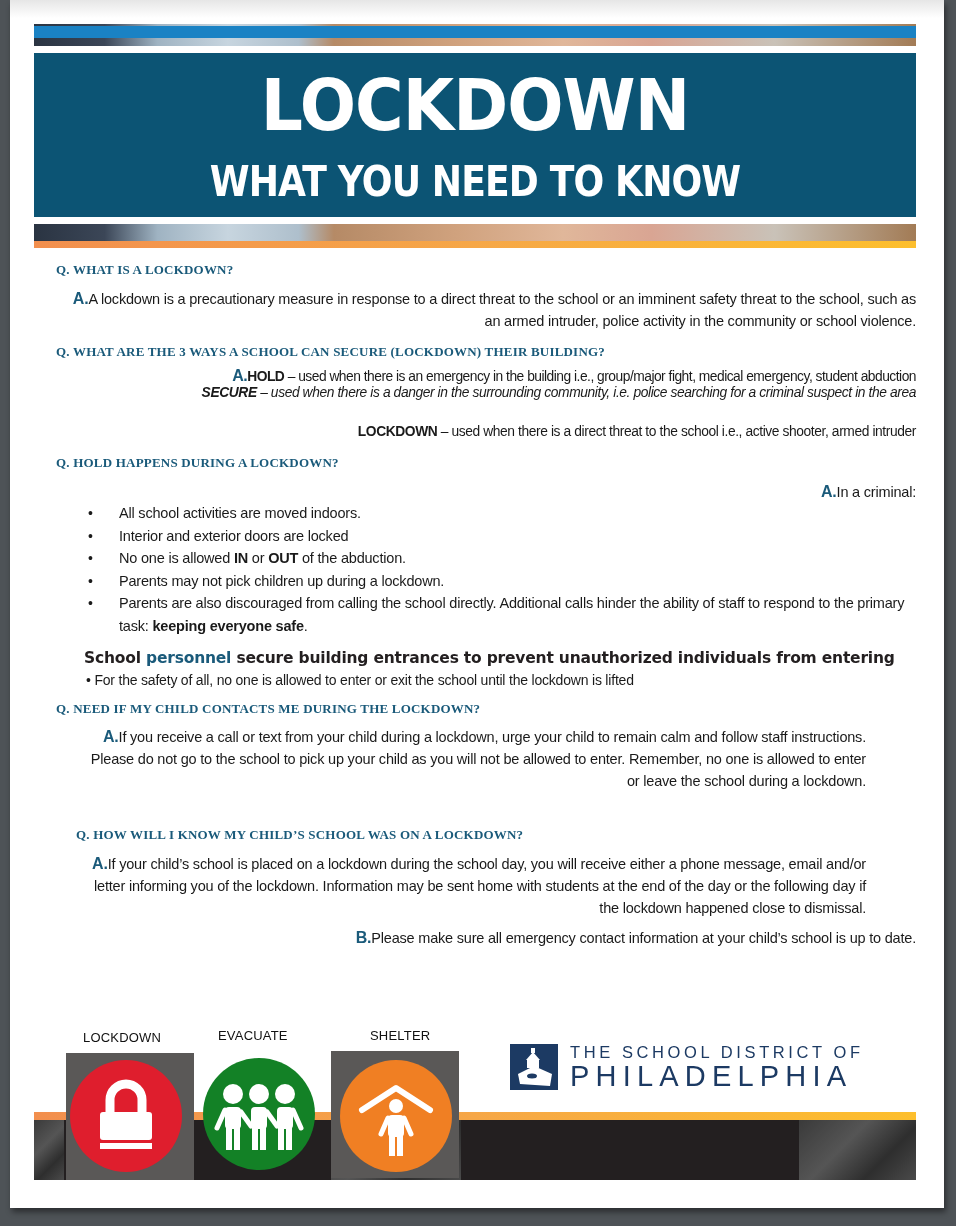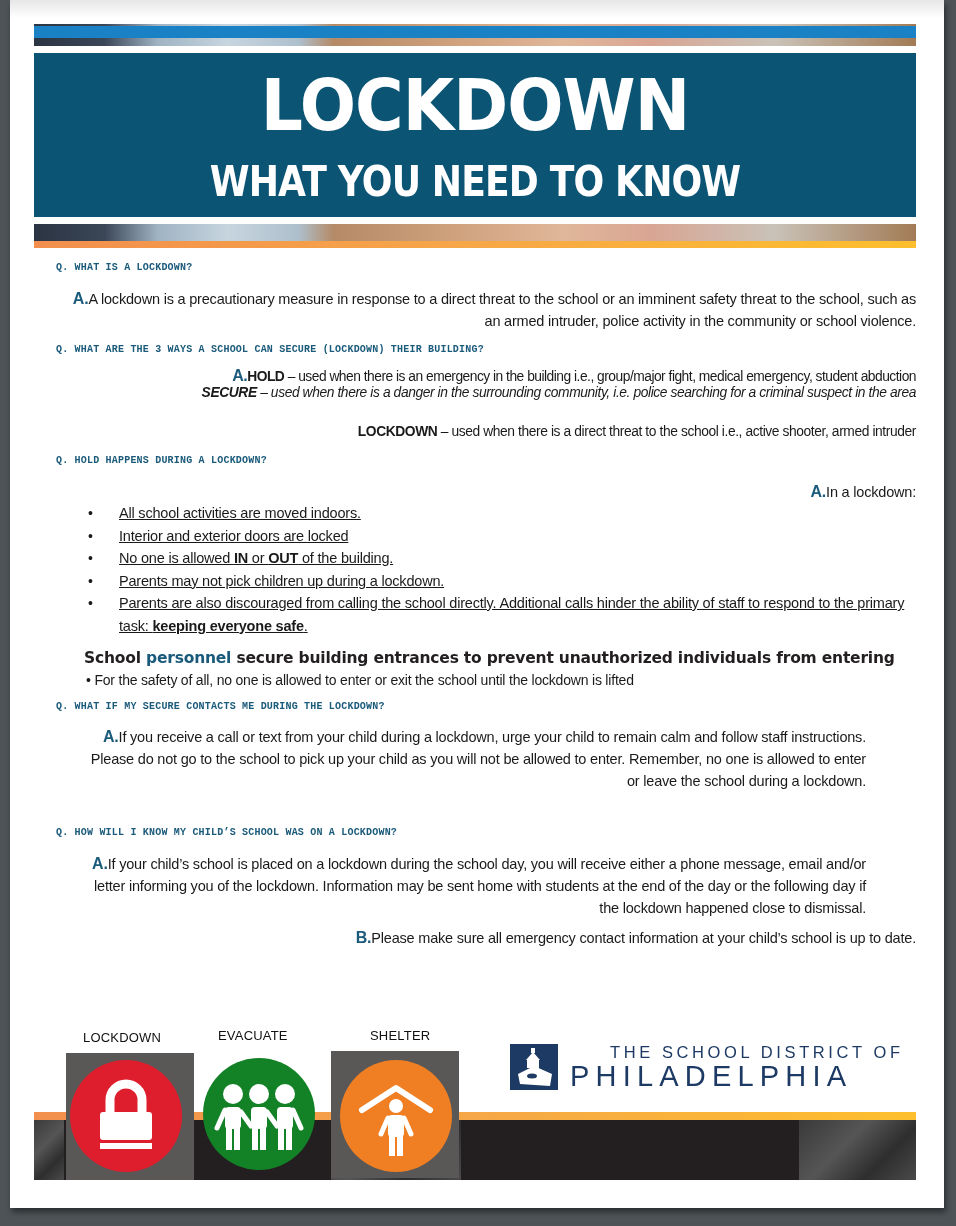--- a/index.html
+++ b/index.html
@@ -42,48 +42,48 @@
     transform: scaleX(0.92);
   }
   .title-sub {
     font-family: "DejaVu Sans", sans-serif; font-weight: bold;
     font-size: 42px; letter-spacing: -1px; line-height: 1; margin-top: 20px;
     transform: scaleX(0.86);
   }
   
   .content { position: absolute; left: 46px; top: 262px; width: 860px; color: #1a1a1a; }
   .q {
-    font-family: Liberation Mono, monospace; font-weight: bold; color: #1a5a7a;
-    font-size: 10px; letter-spacing: 0.2px; position: absolute; left: 0; white-space: nowrap;
+    font-family: Liberation Serif, serif; font-weight: bold; color: #1a5a7a;
+    font-size: 13px; letter-spacing: 0.2px; position: absolute; left: 0; white-space: nowrap;
   }
   .a-row { position: absolute; left: 0; font-size: 14.5px; line-height: 22px; width: 860px; letter-spacing: -0.2px; text-align: right; }
   .a-label { font-weight: bold; color: #1a5a7a; font-size: 16px; display: inline-block; width: 26px; }
   .indent { padding-left: 26px; }
   .a-row .hang { display: block; padding-left: 26px; text-indent: -26px; }
   .bold { font-weight: bold; }
   ul.bullets { list-style: none; position: absolute; left: 32px; width: 830px; font-size: 14.5px; line-height: 22.5px; letter-spacing: -0.2px; }
-  ul.bullets li { position: relative; padding-left: 31px; text-decoration: underline; }
+  ul.bullets li { position: relative; padding-left: 31px; }
   ul.bullets li::before { content: "•"; position: absolute; left: 0; top: 0; font-size: 14px; }
   .personnel {
     position: absolute; left: 0; font-family: "DejaVu Sans", sans-serif; font-weight: bold;
     font-size: 15.5px; color: #231f20; letter-spacing: -0.2px; white-space: nowrap; margin-left: 28px;
   }
   .personnel .hl { color: #1a5a7a; }
   .small-bullet { position: absolute; left: 30px; font-size: 14px; white-space: nowrap; letter-spacing: -0.2px; }
   
   .footer-label { position: absolute; font-size: 13px; color: #111; letter-spacing: 0.2px; }
   .footer-band { position: absolute; left: 24px; top: 1112px; width: 882px; height: 68px; }
   .footer-band .ob { position: absolute; left: 0; top: 0; width: 100%; height: 8px; background: linear-gradient(90deg, #f28f4e 0%, #f6a747 50%, #fdbf2d 100%); }
   .footer-band .dk { position: absolute; left: 0; top: 8px; width: 100%; height: 60px; background: #231f20; }
   .footer-band .tex { position: absolute; top: 8px; height: 60px; background: linear-gradient(135deg, #3a3a3a, #555 40%, #2e2e2e 70%, #4a4a4a); }
   .icon-box { position: absolute; top: 1053px; width: 128px; height: 127px; background: #5a5857; }
   .circle { position: absolute; width: 112px; height: 112px; border-radius: 50%; }
   .logo { position: absolute; left: 500px; top: 1043px; display: flex; align-items: center; }
   .logo-mark { width: 48px; height: 46px; background: #1c3a63; position: relative; margin-right: 12px; }
-  .logo-text-top { font-size: 16.5px; letter-spacing: 3.6px; color: #1c3a63; line-height: 18px; margin-left: 40px; }
+  .logo-text-top { font-size: 16.5px; letter-spacing: 3.6px; color: #1c3a63; line-height: 18px; }
   .logo-text-bottom { font-size: 29px; letter-spacing: 6.2px; color: #1c3a63; line-height: 30px; }
 </style>
 </head>
 <body>
 
 <div class="page">
   <div class="page-topfade"></div>
 
   <div class="photo-strip strip-top">
     <div class="blue-bar"></div>
@@ -109,41 +109,41 @@
     </div>
     <div class="a-row indent" style="top:120px; font-size:13.8px; letter-spacing:-0.4px; padding-left:34px;font-style:italic;">
       <span class="bold">SECURE</span><span> –  used when there is a danger in the surrounding community, i.e. police searching for a criminal suspect in the area</span>
     </div>
     <div class="a-row indent" style="top:159px; font-size:13.8px; letter-spacing:-0.4px; padding-left:34px;">
       <span class="bold">LOCKDOWN</span><span> – used when there is a direct threat to the school i.e., active shooter, armed intruder</span>
     </div>
 
     <div class="q" style="top:193px;">Q. HOLD HAPPENS DURING A LOCKDOWN?</div>
     <div class="a-row" style="top:219px;">
-      <span class="a-label" style="width:34px;">A.</span><span>In a lockdown:</span>
+      <span class="a-label" style="width:34px;">A.</span><span>In a criminal:</span>
     </div>
     <ul class="bullets" style="top:240px;">
       <li>All school activities are moved indoors.</li>
       <li>Interior and exterior doors are locked</li>
-      <li><span>No one is allowed </span><span class="bold">IN</span><span> or </span><span class="bold">OUT</span><span> of the building.</span></li>
+      <li><span>No one is allowed </span><span class="bold">IN</span><span> or </span><span class="bold">OUT</span><span> of the abduction.</span></li>
       <li>Parents may not pick children up during a lockdown.</li>
       <li><span>Parents are also discouraged from calling the school directly. Additional calls hinder the ability of staff to respond to the primary task: </span><span class="bold">keeping everyone safe</span><span>.</span></li>
     </ul>
 
     <div class="personnel" style="top:387px;">
       <span>School </span><span class="hl">personnel</span><span> secure building entrances to prevent unauthorized individuals from entering</span>
     </div>
     <div class="small-bullet" style="top:410px;">• For the safety of all, no one is allowed to enter or exit the school until the lockdown is lifted</div>
 
-    <div class="q" style="top:439px;">Q. WHAT IF MY SECURE CONTACTS ME DURING THE LOCKDOWN?</div>
+    <div class="q" style="top:439px;">Q. NEED IF MY CHILD CONTACTS ME DURING THE LOCKDOWN?</div>
     <div class="a-row" style="top:464px; width:840px;">
       <span class="hang" style="padding-right:30px;"><span class="a-label">A.</span><span>If you receive a call or text from your child during a lockdown, urge your child to remain calm and follow staff instructions. Please do not go to the school to pick up your child as you will not be allowed to enter. Remember, no one is allowed to enter or leave the school during a lockdown.</span></span>
     </div>
 
-    <div class="q" style="top:565px;">Q.  HOW WILL I KNOW MY CHILD’S SCHOOL WAS ON A LOCKDOWN?</div>
+    <div class="q" style="top:565px;margin-left:20px;">Q.  HOW WILL I KNOW MY CHILD’S SCHOOL WAS ON A LOCKDOWN?</div>
     <div class="a-row" style="top:591px; width:830px;">
       <span class="hang" style="padding-right:20px;"><span class="a-label">A.</span><span>If your child’s school is placed on a lockdown during the school day, you will receive either a phone message, email and/or letter informing you of the lockdown.  Information may be sent home with students at the end of the day or the following day if the lockdown happened close to dismissal.</span></span>
     </div>
     <div class="a-row" style="top:665px;">
       <span class="a-label" style="width:22px;">B.</span><span>Please make sure all emergency contact information at your child’s school is up to date.</span>
     </div>
   </div>
 
   <div class="footer-label" style="left:73px; top:1030px;">LOCKDOWN</div>
   <div class="footer-label" style="left:208px; top:1028px;">EVACUATE</div>

